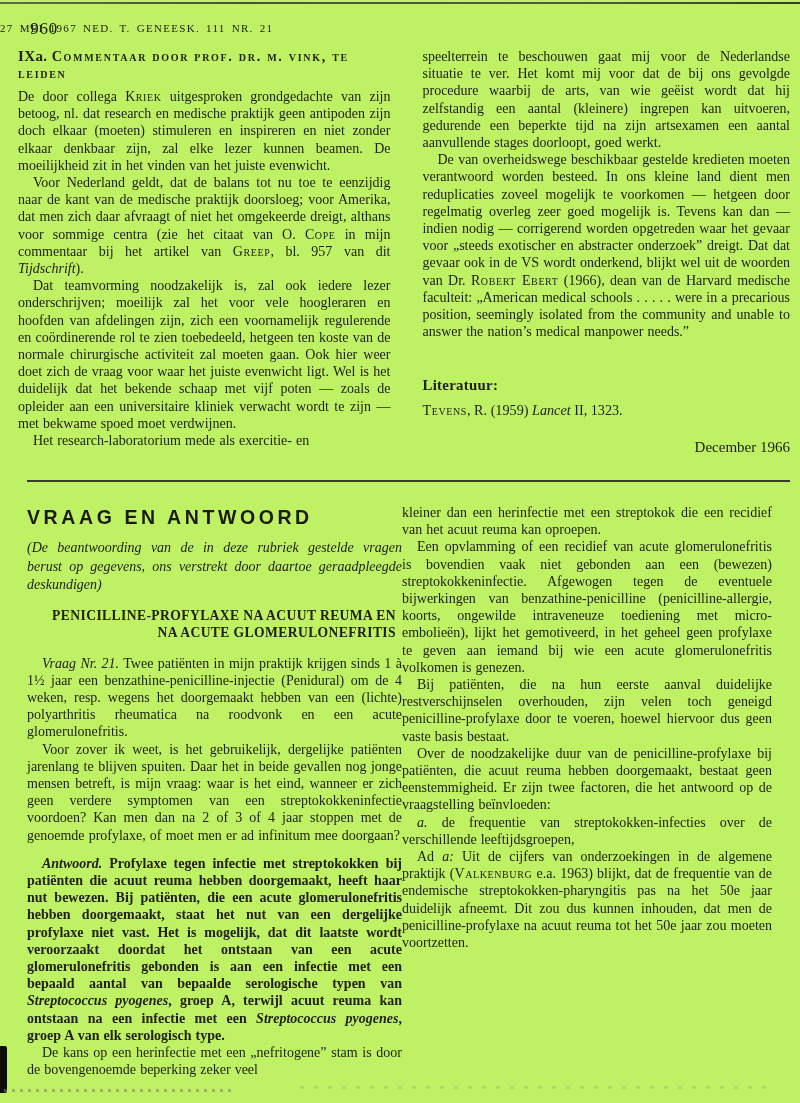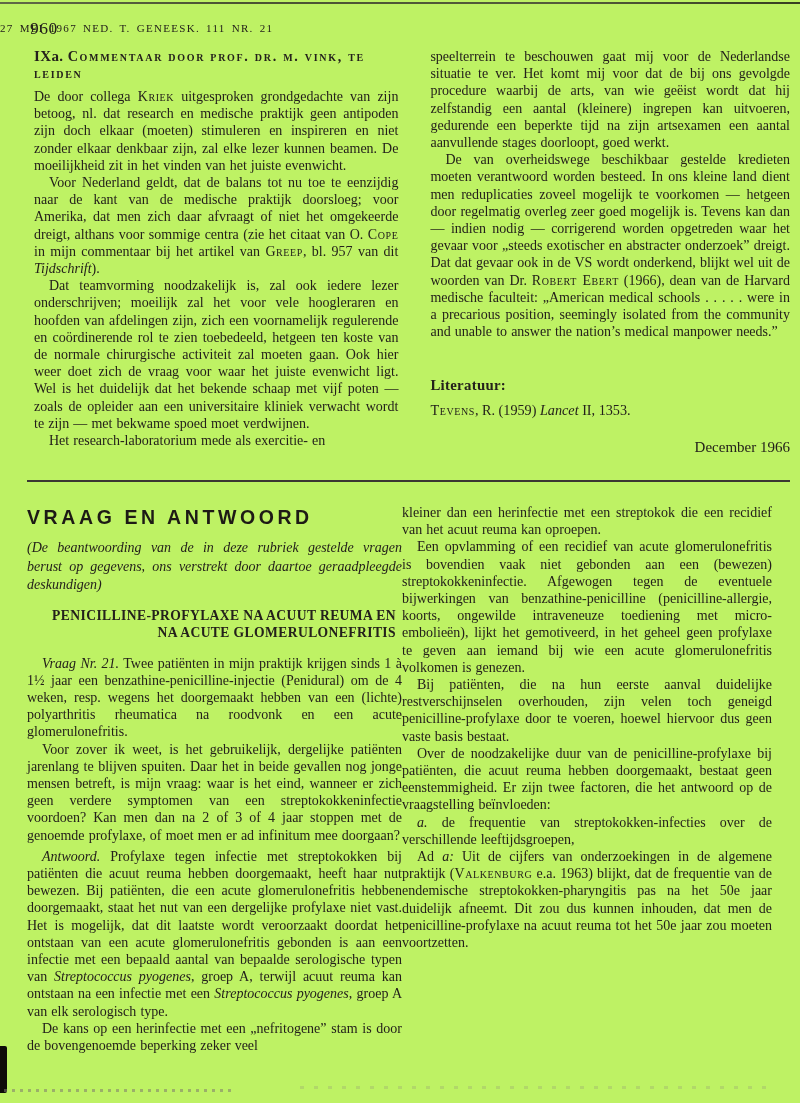--- a/index.html
+++ b/index.html
@@ -22,21 +22,21 @@
               background:repeating-linear-gradient(90deg,#7e7a6c 0 3px,transparent 3px 8px); opacity:.55; }
   .smudge-b { position:absolute; left:300px; top:1086px; width:470px; height:3px;
               background:repeating-linear-gradient(90deg,#8a8678 0 4px,transparent 4px 14px); opacity:.25; }
 
   
   .header { position:relative; height:30px; margin-top:16px; }
   .pagenum { position:absolute; left:30px; top:2px; font-size:17.5px; letter-spacing:.5px; }
   .runhead { font-size:11px; letter-spacing:1.3px; padding-top:6px; word-spacing:2px; }
 
   
-  .topcols { display:flex; gap:32px; padding:0 10px 0 34px; height:432px; overflow:hidden; margin-top:2px; }
+  .topcols { display:flex; gap:32px; padding:0 10px 0 18px; height:432px; overflow:hidden; margin-top:2px; }
   .botcols { display:flex; padding:0 10px 0 27px; height:595px; overflow:hidden; margin-top:22px; }
   .colL { width:375px; }
   .colR { width:370px; }
   .colflex { display:flex; flex-direction:column; }
 
   .divider { height:2px; background:#3b3832; margin:0 10px 0 27px; }
 
   
   .com-heading { font-size:15px; line-height:16.5px; letter-spacing:.4px; margin:0 0 7px 0; }
   .run-csc { font-variant:small-caps; letter-spacing:1.7px; font-size:14.2px; }
@@ -53,21 +53,21 @@
   .date-line { font-size:15px; margin:20px 0 0 30px;text-align:right; }
 
   
   .qa-title { font-family:"Liberation Sans","DejaVu Sans",sans-serif; font-weight:700;
               font-size:19.5px; letter-spacing:3.6px; margin:2px 0 10px 0; color:#1d1a15; }
   .qa-note { font-style:italic; font-size:14px; line-height:18.5px; text-align:justify;
              word-spacing:3px; margin:0 0 12px 0; }
   .qa-article-title { text-align:right; font-size:13.6px; line-height:17.5px;
                       letter-spacing:.4px; margin:4px 6px 13px 6px; }
   .qa-q { margin-bottom:0; }
-  .ans-first { margin-top:4px; }
+  .ans-first { margin-top:11px;font-weight:bold; }
 </style>
 </head>
 <body>
 
 <div class="page">
 
   <div class="edge-top"></div>
 
   <div class="header">
     <span class="pagenum">960</span>
@@ -80,21 +80,21 @@
       <p class="bp"><span>De door collega </span><span class="run-sc">Kriek</span><span> uitgesproken grondgedachte van zijn betoog, nl. dat research en medische praktijk geen antipoden zijn doch elkaar (moeten) stimuleren en inspireren en niet zonder elkaar denkbaar zijn, zal elke lezer kunnen beamen. De moeilijkheid zit in het vinden van het juiste evenwicht.</span></p>
       <p class="bp ind"><span>Voor Nederland geldt, dat de balans tot nu toe te eenzijdig naar de kant van de medische praktijk doorsloeg; voor Amerika, dat men zich daar afvraagt of niet het omgekeerde dreigt, althans voor sommige centra (zie het citaat van O. </span><span class="run-sc">Cope</span><span> in mijn commentaar bij het artikel van </span><span class="run-sc">Greep</span><span>, bl. 957 van dit </span><span class="run-i">Tijdschrift</span><span>).</span></p>
       <p class="bp ind"><span>Dat teamvorming noodzakelijk is, zal ook iedere lezer onderschrijven; moeilijk zal het voor vele hoogleraren en hoofden van afdelingen zijn, zich een voornamelijk regulerende en coördinerende rol te zien toebedeeld, hetgeen ten koste van de normale chirurgische activiteit zal moeten gaan. Ook hier weer doet zich de vraag voor waar het juiste evenwicht ligt. Wel is het duidelijk dat het bekende schaap met vijf poten — zoals de opleider aan een universitaire kliniek verwacht wordt te zijn — met bekwame spoed moet verdwijnen.</span></p>
       <p class="bp ind"><span>Het research-laboratorium mede als exercitie- en</span></p>
     </div>
     <div class="colR colflex">
       <p class="bp"><span>speelterrein te beschouwen gaat mij voor de Nederlandse situatie te ver. Het komt mij voor dat de bij ons gevolgde procedure waarbij de arts, van wie geëist wordt dat hij zelfstandig een aantal (kleinere) ingrepen kan uitvoeren, gedurende een beperkte tijd na zijn artsexamen een aantal aanvullende stages doorloopt, goed werkt.</span></p>
       <p class="bp ind"><span>De van overheidswege beschikbaar gestelde kredieten moeten verantwoord worden besteed. In ons kleine land dient men reduplicaties zoveel mogelijk te voorkomen — hetgeen door regelmatig overleg zeer goed mogelijk is. Tevens kan dan — indien nodig — corrigerend worden opgetreden waar het gevaar voor „steeds exotischer en abstracter onderzoek” dreigt. Dat dat gevaar ook in de VS wordt onderkend, blijkt wel uit de woorden van Dr. </span><span class="run-sc">Robert Ebert</span><span> (1966), dean van de Harvard medische faculteit: „American medical schools . . . . . were in a precarious position, seemingly isolated from the community and unable to answer the nation’s medical manpower needs.”</span></p>
       <div class="lit">
         <p class="lit-head">Literatuur:</p>
-        <p class="lit-entry"><span class="run-sc">Tevens</span><span>, R. (1959) </span><span class="run-i">Lancet</span><span> II, 1353.</span></p>
+        <p class="lit-entry"><span class="run-sc">Tevens</span><span>, R. (1959) </span><span class="run-i">Lancet</span><span> II, 1323.</span></p>
         <p class="date-line">December 1966</p>
       </div>
     </div>
   </div>
 
   <div class="divider"></div>
 
   <div class="botcols">
     <div class="colL">
       <h2 class="qa-title">VRAAG EN ANTWOORD</h2>

